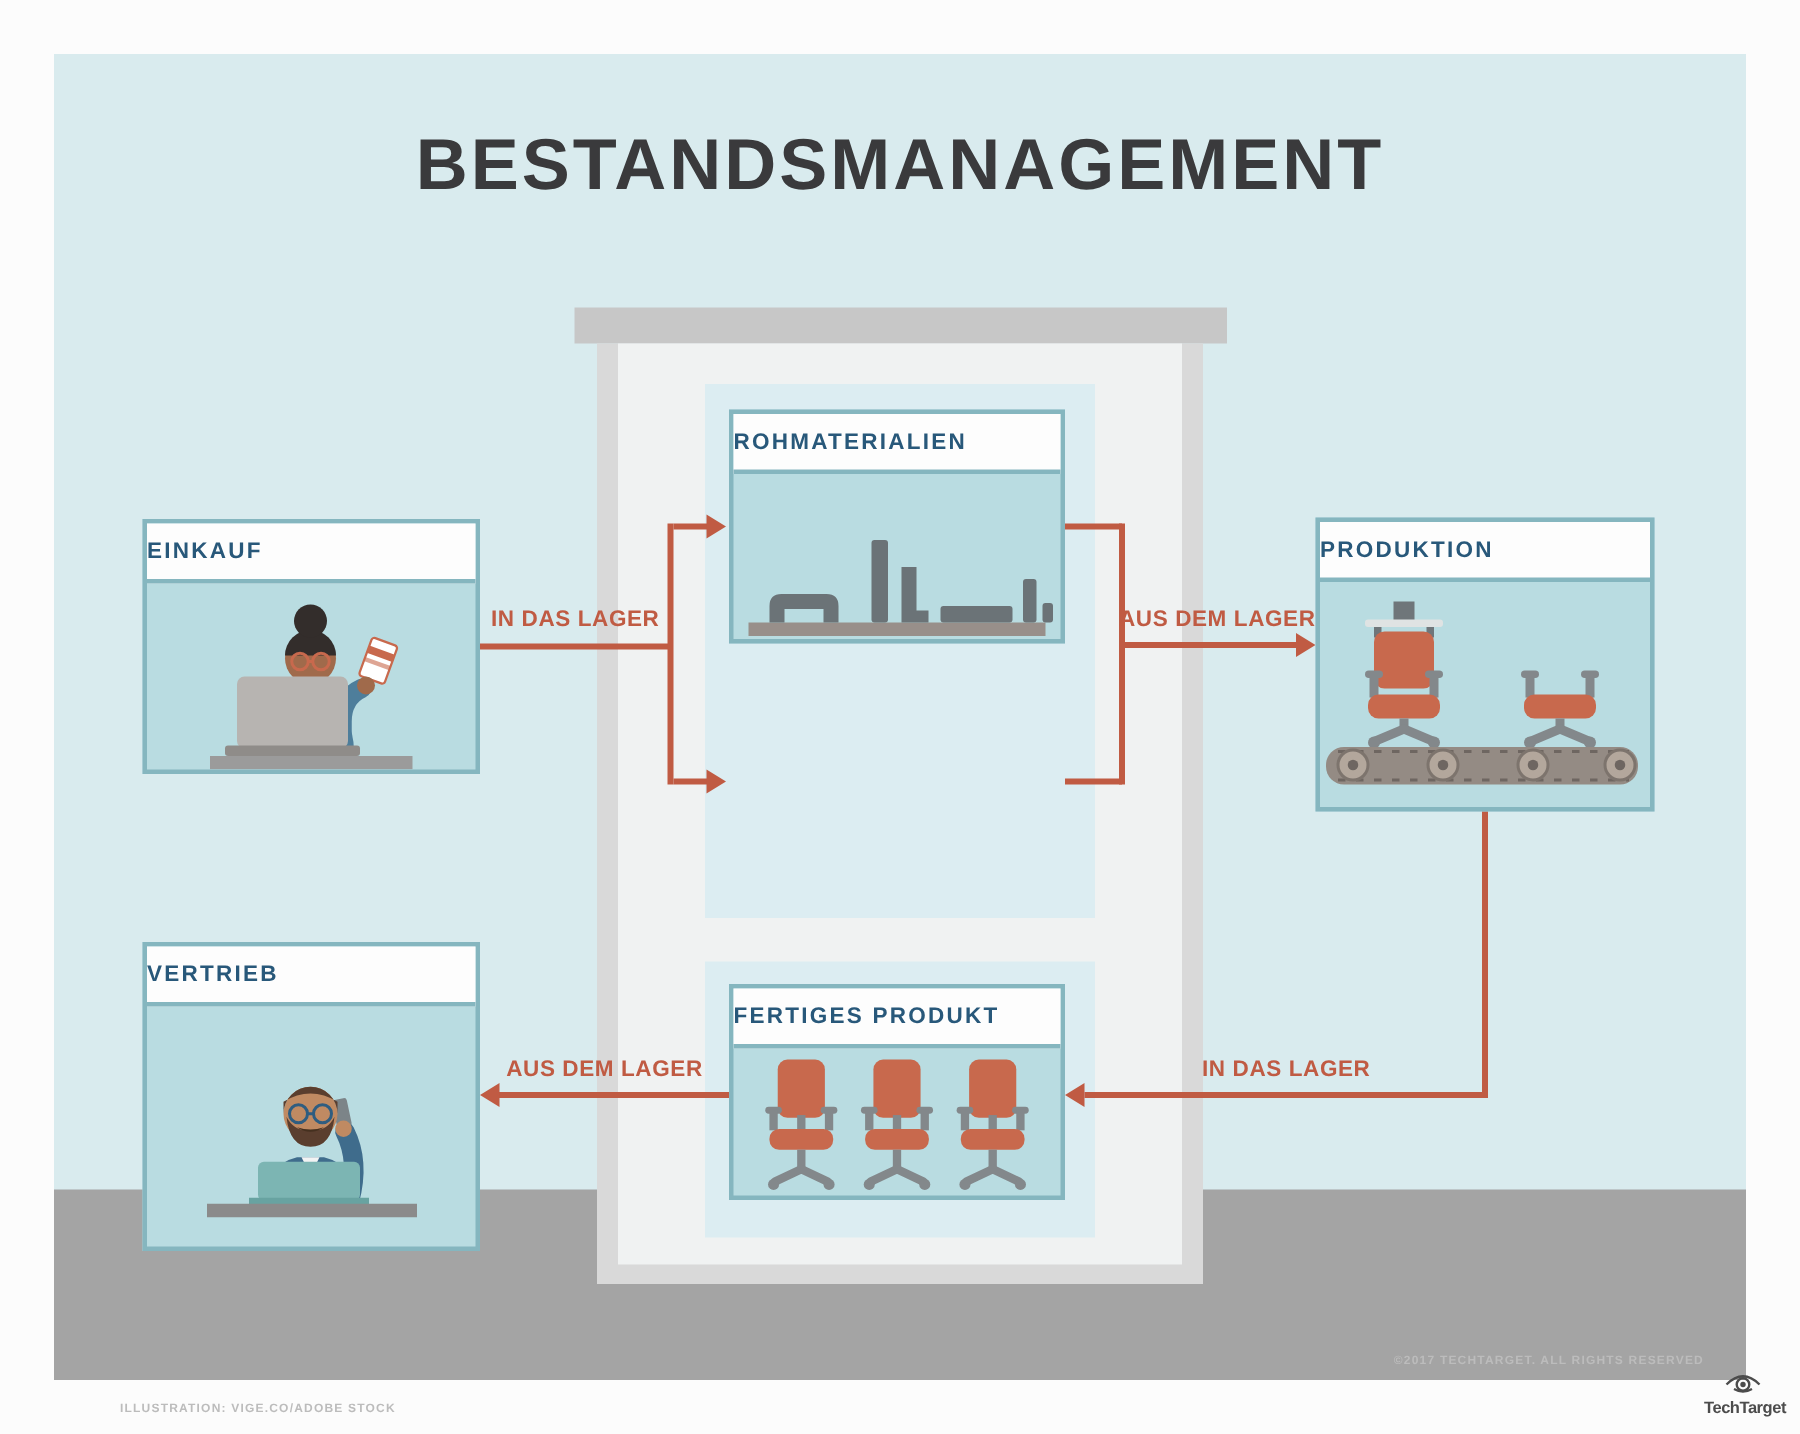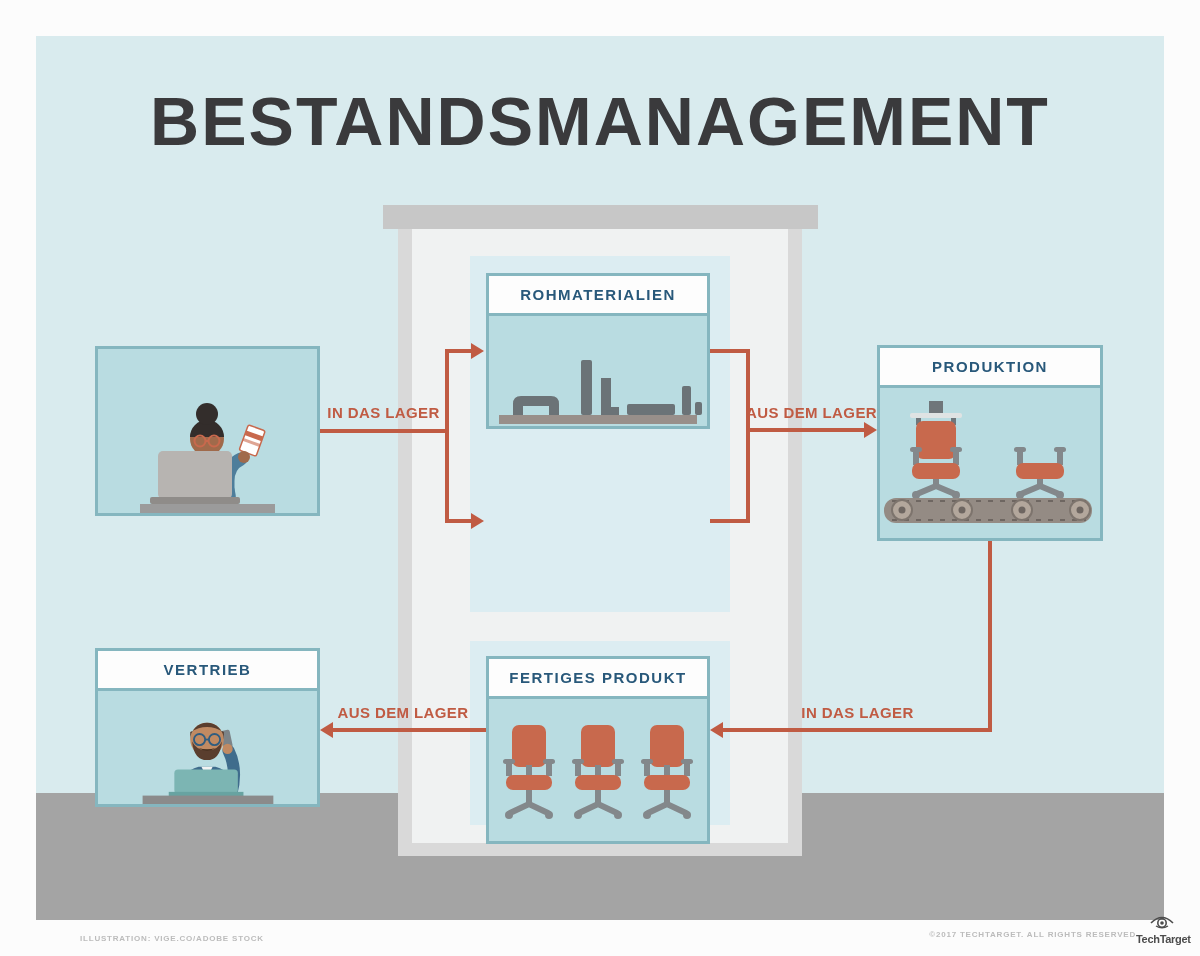--- a/index.html
+++ b/index.html
@@ -10,39 +10,39 @@
   .floor{position:absolute;left:36px;top:793px;width:1128px;height:127px;background:var(--floor,#a4a4a4);}
   
   .wh-beam{position:absolute;left:383px;top:205px;width:435px;height:24px;background:var(--beam,#c7c7c7);}
   .wh-frame{position:absolute;left:398px;top:229px;width:404px;height:627px;background:var(--building-frame,#d9d9d9);}
   .wh-interior{position:absolute;left:412px;top:229px;width:376px;height:614px;background:var(--building-interior,#f0f2f2);}
   .wh-panel{position:absolute;left:470px;width:260px;background:var(--panel,#dcedf2);}
   .p-top{top:256px;height:356px;}
   .p-bottom{top:641px;height:184px;}
   
   .title{position:absolute;left:0;right:0;top:86px;margin:0;text-align:center;
-         font-size:68px;font-weight:800;letter-spacing:2px;color:var(--title-text,#3a3a3c);line-height:1.05;}
+         font-size:48px;font-weight:800;letter-spacing:2px;color:var(--title-text,#3a3a3c);line-height:1.05;}
   
   .box{position:absolute;box-sizing:border-box;border:3px solid var(--box-border,#85b6bf);
        background:var(--box-body,#b9dce1);}
   .box-header{height:37px;background:var(--box-header-bg,#fdfdfd);border-bottom:3px solid var(--box-border,#85b6bf);
-       display:flex;align-items:center;justify-content:center;
+       display:flex;align-items:center;
        font-size:15px;font-weight:700;letter-spacing:1.5px;color:var(--heading-text,#28587a);}
   .box-body{position:absolute;left:0;right:0;bottom:0;top:40px;overflow:hidden;}
   .box-body svg{display:block;width:100%;height:100%;}
   
   .ln{position:absolute;background:var(--arrow,#c05b43);}
   .ah{position:absolute;width:0;height:0;border-top:8px solid transparent;border-bottom:8px solid transparent;}
   .ah-r{border-left:13px solid var(--arrow,#c05b43);}
   .ah-l{border-right:13px solid var(--arrow,#c05b43);}
   .flow-label{position:absolute;text-align:center;font-size:15px;font-weight:700;letter-spacing:.4px;
        color:var(--arrow,#c05b43);white-space:nowrap;}
   
   .footer-credit{position:absolute;left:40px;top:934px;font-size:8px;letter-spacing:.8px;color:var(--footer-text,#bcbcbc);font-weight:700;margin-left:40px;}
-  .footer-copyright{position:absolute;right:64px;top:902px;font-size:8px;letter-spacing:.8px;color:var(--footer-text,#bcbcbc);font-weight:700;margin-top:28px;}
+  .footer-copyright{position:absolute;right:64px;top:902px;font-size:8px;letter-spacing:.8px;color:var(--footer-text,#bcbcbc);font-weight:700;}
   .logo{position:absolute;right:12px;top:914px;width:52px;text-align:center;color:#4c4c4c;}
   .logo svg{display:block;margin:0 auto;}
   .logo-text{font-size:11px;font-weight:700;letter-spacing:-0.3px;}
 </style>
 </head>
 <body>
 
 <div class="page">
 
   <div class="scene"></div>
@@ -73,20 +73,23 @@
   <div class="ln" style="left:988px;top:515px;width:4px;height:215px"></div>
   <div class="ln" style="left:723px;top:728px;width:269px;height:4px"></div>
   <div class="ah ah-l" style="left:710px;top:722px"></div>
   <div class="flow-label" style="left:723px;top:704px;width:269px">IN DAS LAGER</div>
 
   <div class="ln" style="left:332px;top:728px;width:154px;height:4px"></div>
   <div class="ah ah-l" style="left:320px;top:722px"></div>
   <div class="flow-label" style="left:320px;top:704px;width:166px">AUS DEM LAGER</div>
 
   <div class="box" style="left:95px;top:346px;width:225px;height:170px">
+    <div class="box-header">
+      <span>EINKAUF</span>
+    </div>
     <div class="box-body">
       <svg viewBox="0 0 219 124">
         <g>
           <path d="M130,112 L130,92 Q130,76 143,70" stroke="#4e7e9b" stroke-width="13" fill="none" stroke-linecap="round"></path>
           <g transform="rotate(20 154 52)">
             <rect x="145" y="38" width="18" height="27" rx="2" fill="#ffffff" stroke="#c8694d" stroke-width="1.5"></rect>
             <rect x="145" y="44" width="18" height="5" fill="#c8694d"></rect>
             <rect x="145" y="52" width="18" height="3" fill="#c8694d" opacity="0.6"></rect>
           </g>
           <circle cx="146" cy="68" r="6" fill="#a06a4b"></circle>
@@ -166,21 +169,21 @@
           <circle cx="200" cy="109" r="10" fill="#b3a79c" stroke="#7d746d" stroke-width="2"></circle>
           <circle cx="22" cy="109" r="3.5" fill="#6e6661"></circle>
           <circle cx="82" cy="109" r="3.5" fill="#6e6661"></circle>
           <circle cx="142" cy="109" r="3.5" fill="#6e6661"></circle>
           <circle cx="200" cy="109" r="3.5" fill="#6e6661"></circle>
         </g>
       </svg>
     </div>
   </div>
 
-  <div class="box" style="left:95px;top:648px;width:225px;height:159px">
+  <div class="box" style="left:95px;top:628px;width:225px;height:206px">
     <div class="box-header">
       <span>VERTRIEB</span>
     </div>
     <div class="box-body">
       <svg viewBox="0 0 219 121">
         <g>
           <path d="M135,110 Q142,84 132,64" stroke="#3f6c8c" stroke-width="13" fill="none" stroke-linecap="round"></path>
           <g transform="rotate(-12 130 52)">
               <rect x="125" y="42" width="10" height="19" rx="2" fill="#7c8488"></rect>
             </g>
@@ -195,21 +198,21 @@
           <circle cx="117" cy="52" r="6" fill="none" stroke="#2f5d80" stroke-width="2"></circle>
           <line x1="107" y1="52" x2="111" y2="52" stroke="#2f5d80" stroke-width="2"></line>
           <rect x="74" y="84" width="68" height="26" rx="4" fill="#7cb5b3"></rect>
           <rect x="68" y="108" width="80" height="5" fill="#68a3a1"></rect>
           <rect x="40" y="112" width="140" height="9" fill="#8b8b8b"></rect>
         </g>
       </svg>
     </div>
   </div>
 
-  <div class="box" style="left:486px;top:656px;width:224px;height:188px">
+  <div class="box" style="left:486px;top:656px;width:224px;height:144px">
     <div class="box-header">
       <span>FERTIGES PRODUKT</span>
     </div>
     <div class="box-body">
       <svg viewBox="0 0 218 106">
         <defs>
           <g id="chairF">
             <rect x="-17" y="0" width="34" height="42" rx="7" fill="#c8694d"></rect>
             <rect x="-3" y="40" width="6" height="12" fill="#83888b"></rect>
             <rect x="-26" y="34" width="12" height="5" rx="2.5" fill="#83888b"></rect>

